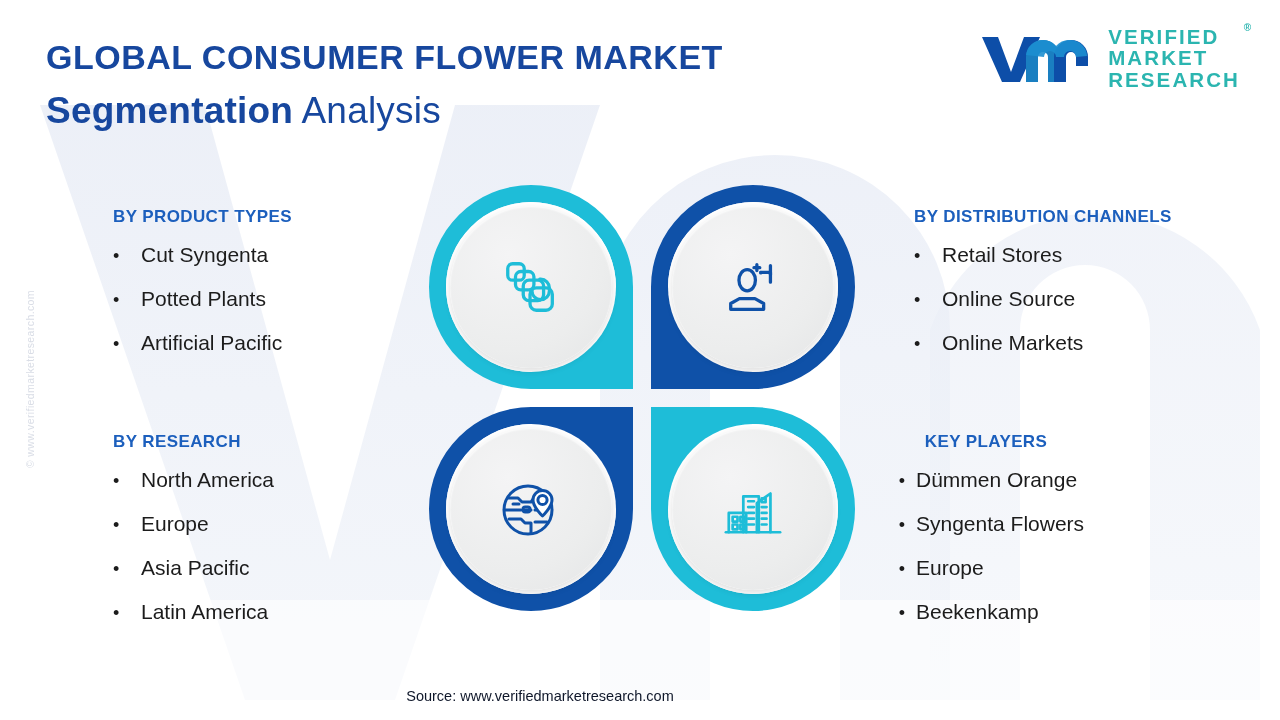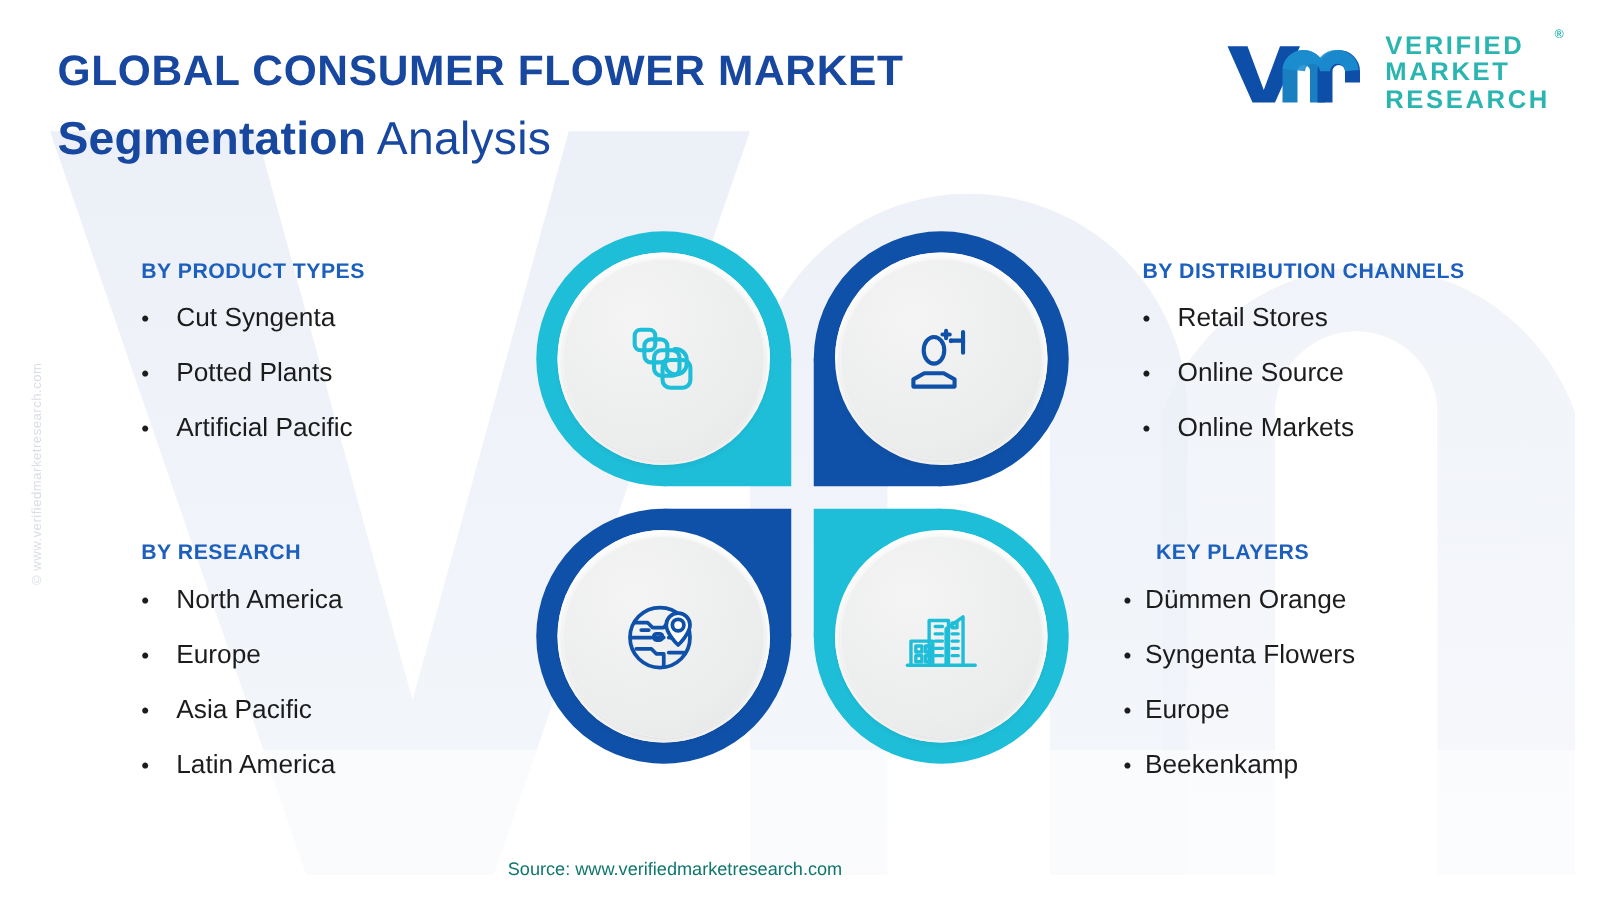--- a/index.html
+++ b/index.html
@@ -173,21 +173,21 @@
   .quad-inner svg { display: block; }
 
   
   #footer-source {
     position: absolute;
     left: 0;
     top: 688px;
     width: 1080px;
     text-align: center;
     font-size: 14.5px;
-    color: #0f766e;
+    color: #0f172a;
     z-index: 5;
   }
 </style>
 </head>
 <body>
 
 <svg id="bg-watermark" viewBox="0 0 1280 720" xmlns="http://www.w3.org/2000/svg">
   <defs>
     <linearGradient id="wmgrad" x1="0" y1="0" x2="0" y2="1">
       <stop offset="0%" stop-color="#e9edf6"></stop>

